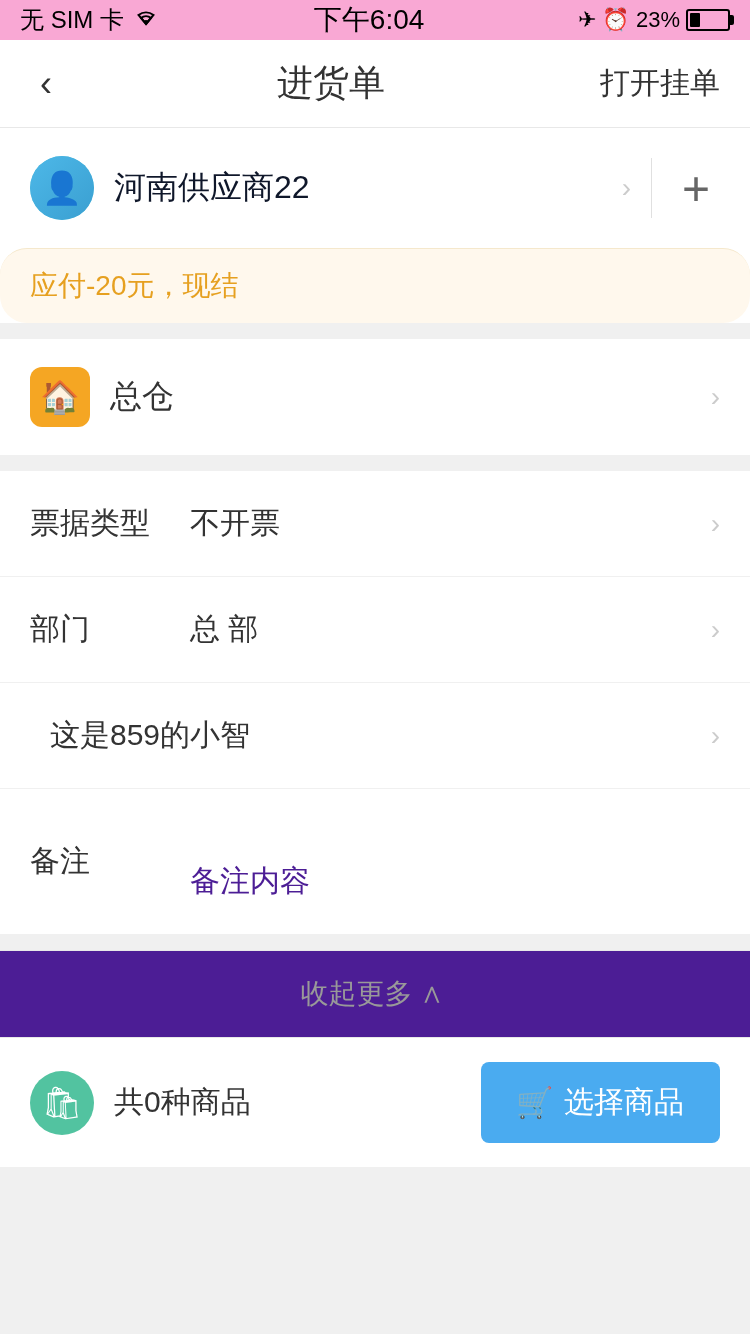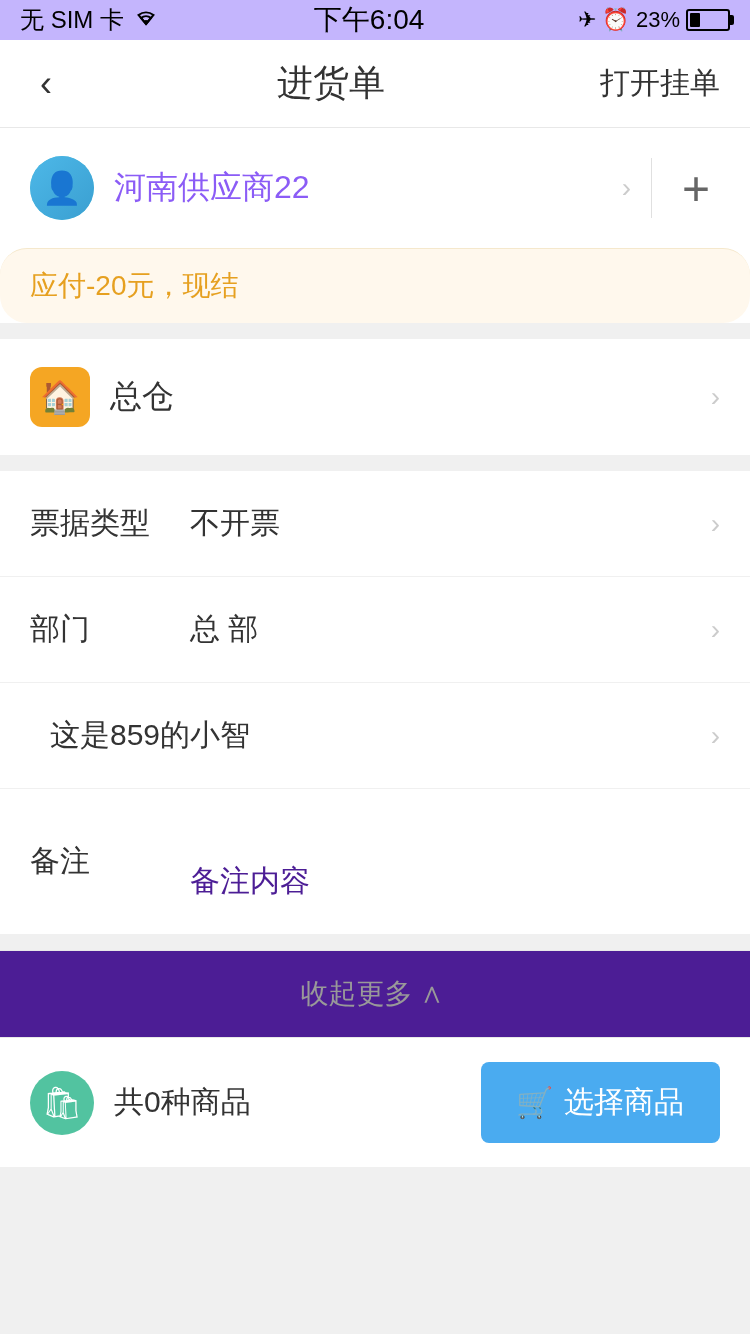--- a/index.html
+++ b/index.html
@@ -8,21 +8,21 @@
       width: 750px;
       min-height: 1334px;
       font-family: -apple-system, "PingFang SC", "Helvetica Neue", sans-serif;
       background: #f0f0f0;
       font-size: 32px;
     }
 
     
     .status-bar {
       height: 40px;
-      background: #c4b5fd;
+      background: #f9a8d4;
       display: flex;
       align-items: center;
       justify-content: space-between;
       padding: 16px 20px;
       font-size: 24px;
       color: #000;
     }
     .status-left { display: flex; align-items: center; gap: 8px; }
     .status-center { font-size: 28px; font-weight: 500; }
     .status-right { display: flex; align-items: center; gap: 6px; font-size: 22px; }
@@ -92,21 +92,21 @@
       align-items: center;
       justify-content: center;
     }
     .avatar-person {
       color: #fff;
       font-size: 32px;
     }
     .supplier-name {
       flex: 1;
       font-size: 32px;
-      color: #8b5cf6;
+      color: #0f172a;
     }
     .supplier-divider {
       width: 1px;
       height: 60px;
       background: #e0e0e0;
       margin: 0 20px;
     }
     .chevron-icon {
       color: #ccc;
       font-size: 28px;

